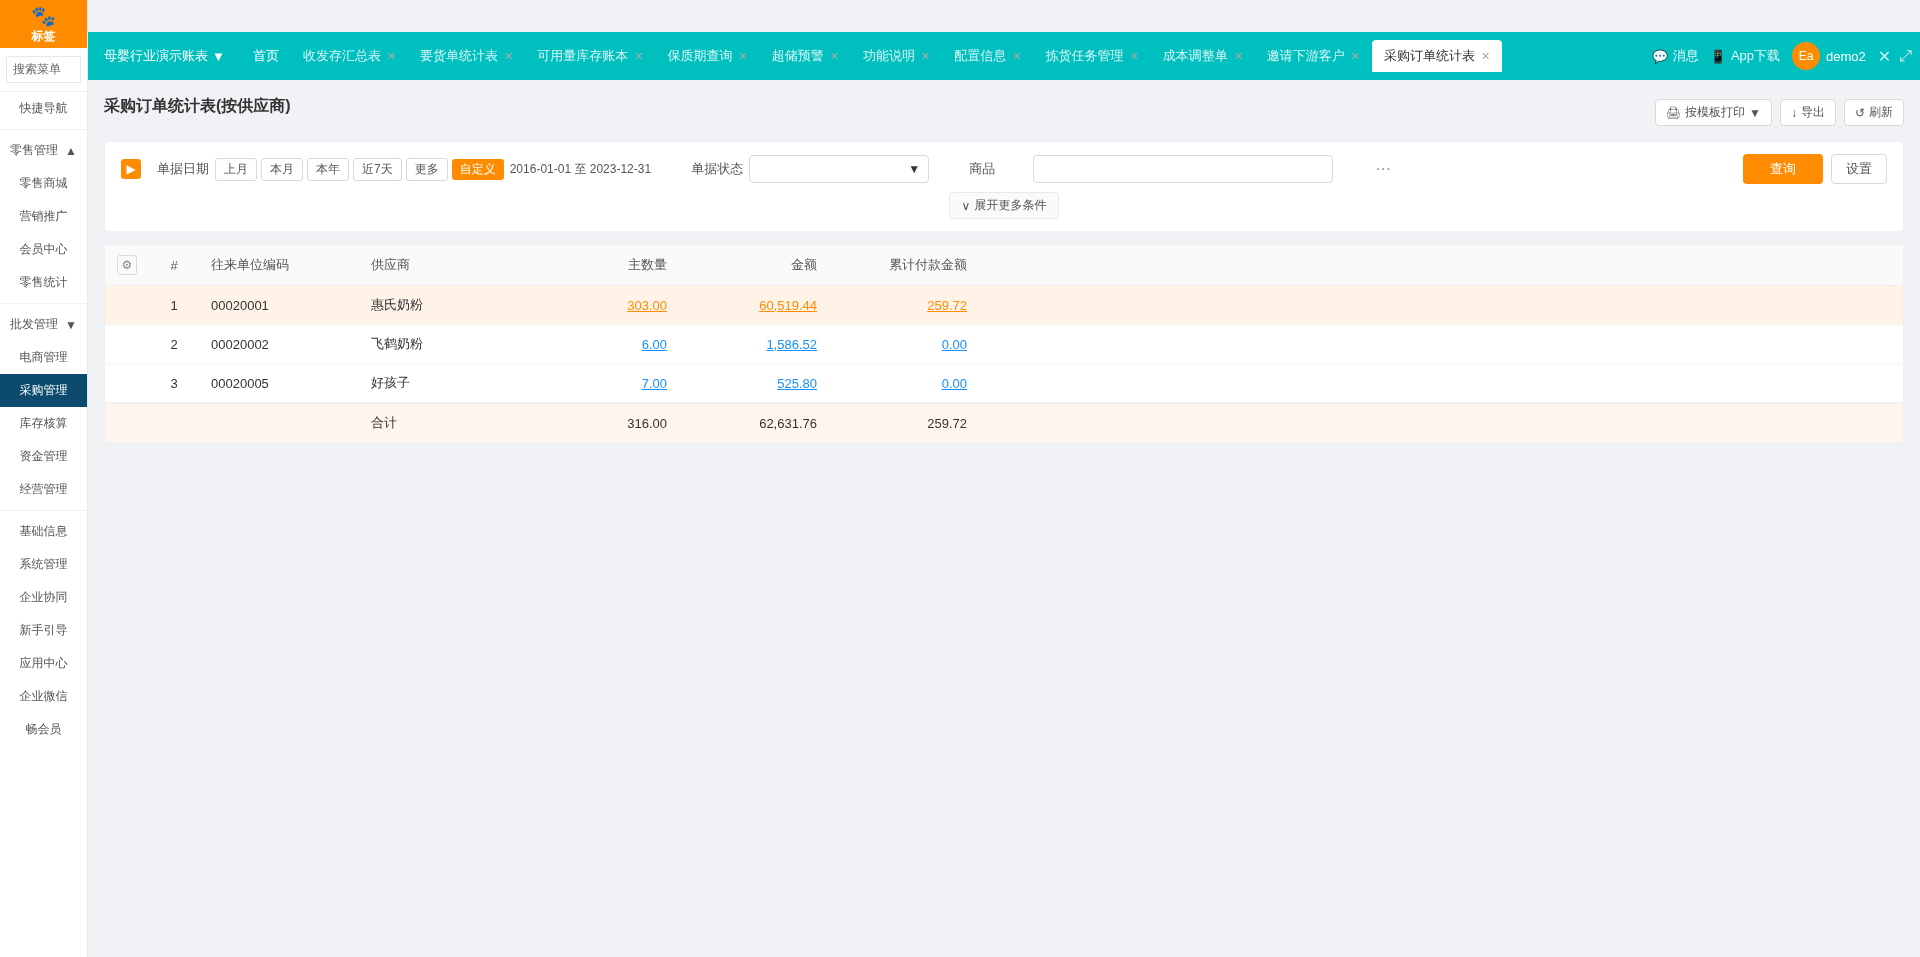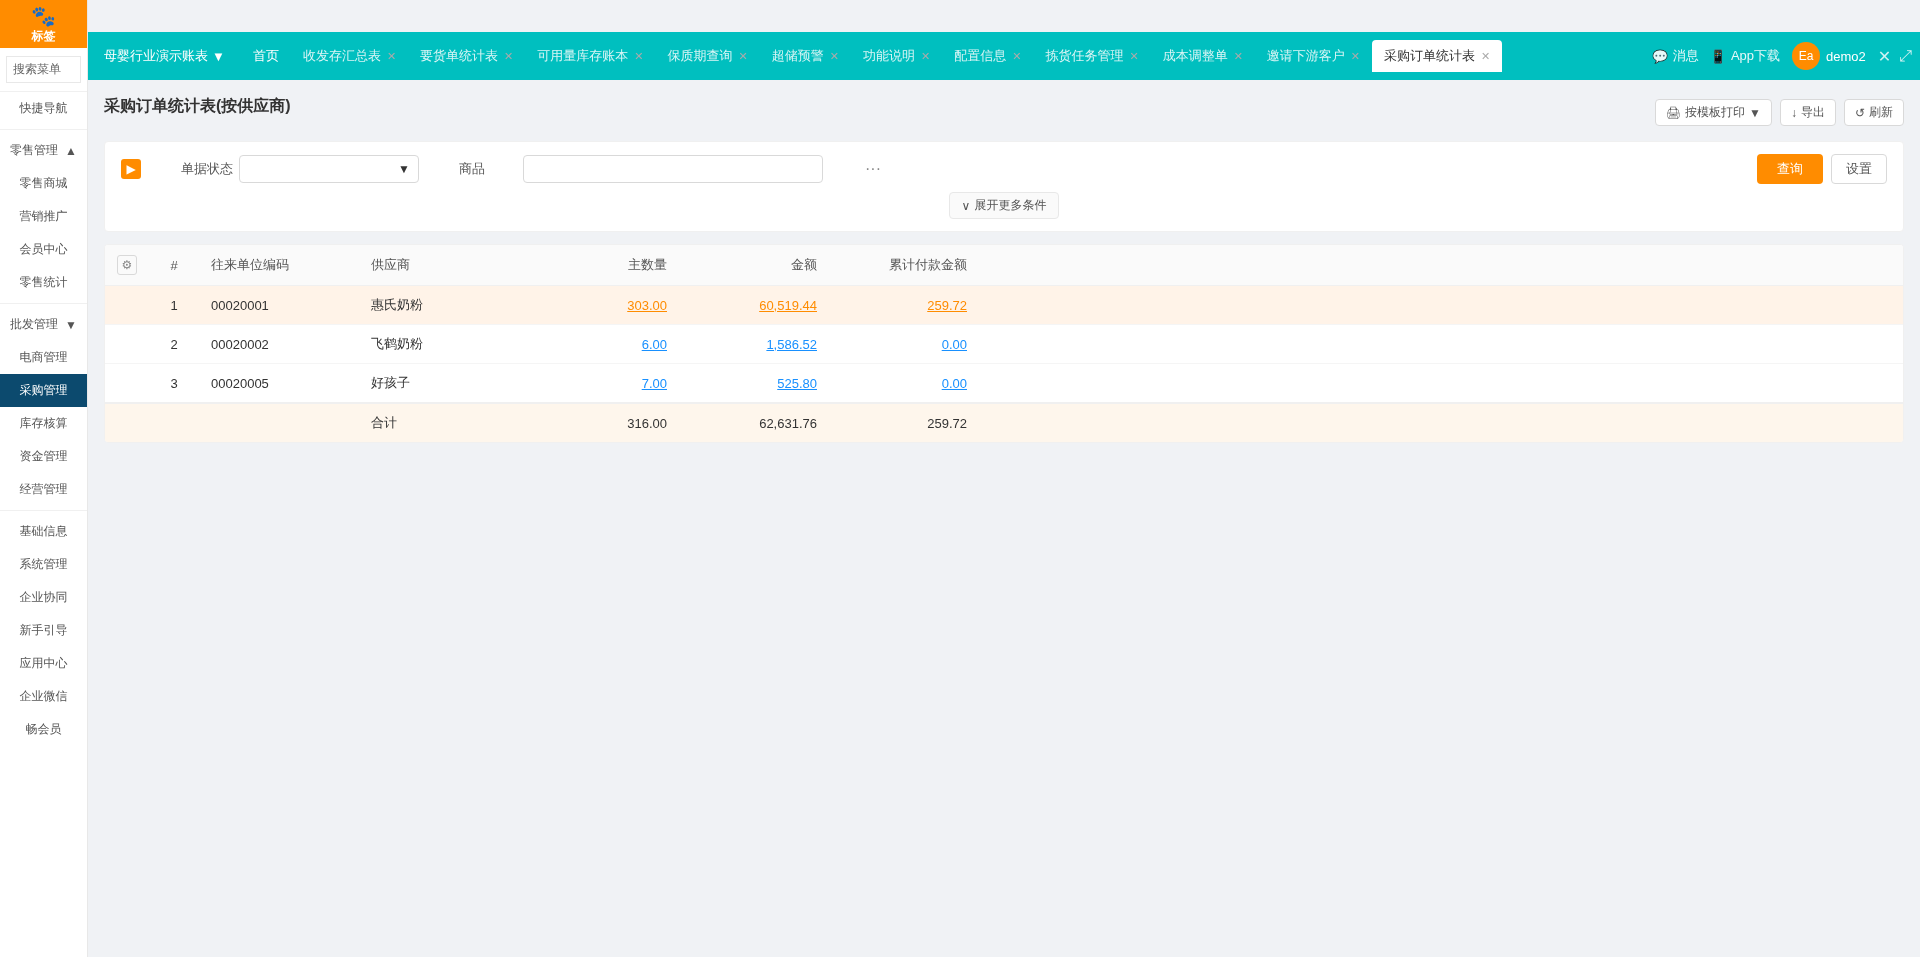--- a/index.html
+++ b/index.html
@@ -44,21 +44,21 @@
     .filter-row { display: flex; align-items: center; gap: 16px; flex-wrap: wrap; }
     .filter-toggle-btn { width: 20px; height: 20px; background: #ff8c00; color: #fff; border: none; border-radius: 3px; cursor: pointer; font-size: 12px; display: flex; align-items: center; justify-content: center; flex-shrink: 0; }
     .filter-item { display: flex; align-items: center; gap: 6px; }
     .filter-label { font-size: 13px; color: #555; white-space: nowrap; }
     .filter-date-group { display: flex; align-items: center; gap: 4px; }
     .filter-date-quick-btn { padding: 2px 8px; border: 1px solid #d9d9d9; border-radius: 3px; background: #fff; cursor: pointer; font-size: 12px; color: #555; }
     .filter-custom-tag { padding: 2px 8px; background: #ff8c00; color: #fff; border-radius: 3px; font-size: 12px; cursor: pointer; }
     .filter-date-range { font-size: 12px; color: #555; }
     .filter-select { height: 28px; border: 1px solid #d9d9d9; border-radius: 4px; padding: 0 8px; font-size: 12px; background: #fff; cursor: pointer; min-width: 160px; display: flex; align-items: center; justify-content: space-between; }
     .filter-input { height: 28px; border: 1px solid #d9d9d9; border-radius: 4px; padding: 0 8px; font-size: 12px; background: #fff; min-width: 200px; }
-    .btn-search { padding: 5px 20px; background: #ff8c00; color: #fff; border: none; border-radius: 4px; cursor: pointer; font-size: 13px; }
+    .btn-search { padding: 5px 27px; background: #ff8c00; color: #fff; border: none; border-radius: 4px; cursor: pointer; font-size: 13px; }
     .btn-settings { padding: 5px 14px; background: #fff; color: #555; border: 1px solid #d9d9d9; border-radius: 4px; cursor: pointer; font-size: 13px; }
     .filter-ellipsis { color: #888; cursor: pointer; font-size: 16px; margin: 0 4px; }
     .expand-more-row { display: flex; justify-content: center; margin-top: 8px; }
     .expand-more-btn { display: flex; align-items: center; gap: 4px; cursor: pointer; color: #555; font-size: 12px; padding: 4px 12px; border: 1px solid #e8e8e8; border-radius: 4px; background: #fafafa; }
 
     
     .table-container { background: #fff; border-radius: 4px; border: 1px solid #f0f0f0; overflow: hidden; }
     table { width: 100%; border-collapse: collapse; }
     thead tr { background: #fafafa; }
     thead th { padding: 10px 12px; text-align: left; font-size: 13px; color: #555; font-weight: 500; border-bottom: 1px solid #f0f0f0; }
@@ -269,20 +269,32 @@
             <span>↺</span>
             <span>刷新</span>
           </button>
         </div>
       </div>
 
       <div class="filter-panel">
         <div class="filter-row">
           <button class="filter-toggle-btn">▶</button>
 
+          <div class="filter-item">
+            <span class="filter-label">单据日期</span>
+            <div class="filter-date-group">
+              <button class="filter-date-quick-btn">上月</button>
+              <button class="filter-date-quick-btn">本月</button>
+              <button class="filter-date-quick-btn">本年</button>
+              <button class="filter-date-quick-btn">近7天</button>
+              <button class="filter-date-quick-btn">更多</button>
+              <span class="filter-custom-tag">自定义</span>
+            </div>
+            <span class="filter-date-range">2016-01-01 至 2023-12-31</span>
+          </div>
 
           <div class="filter-item" style="margin-left: 24px;">
             <span class="filter-label">单据状态</span>
             <div class="filter-select" style="min-width:180px;">
               <span></span>
               <span>▼</span>
             </div>
           </div>
 
           <div class="filter-item" style="margin-left: 24px; gap: 38px;">

